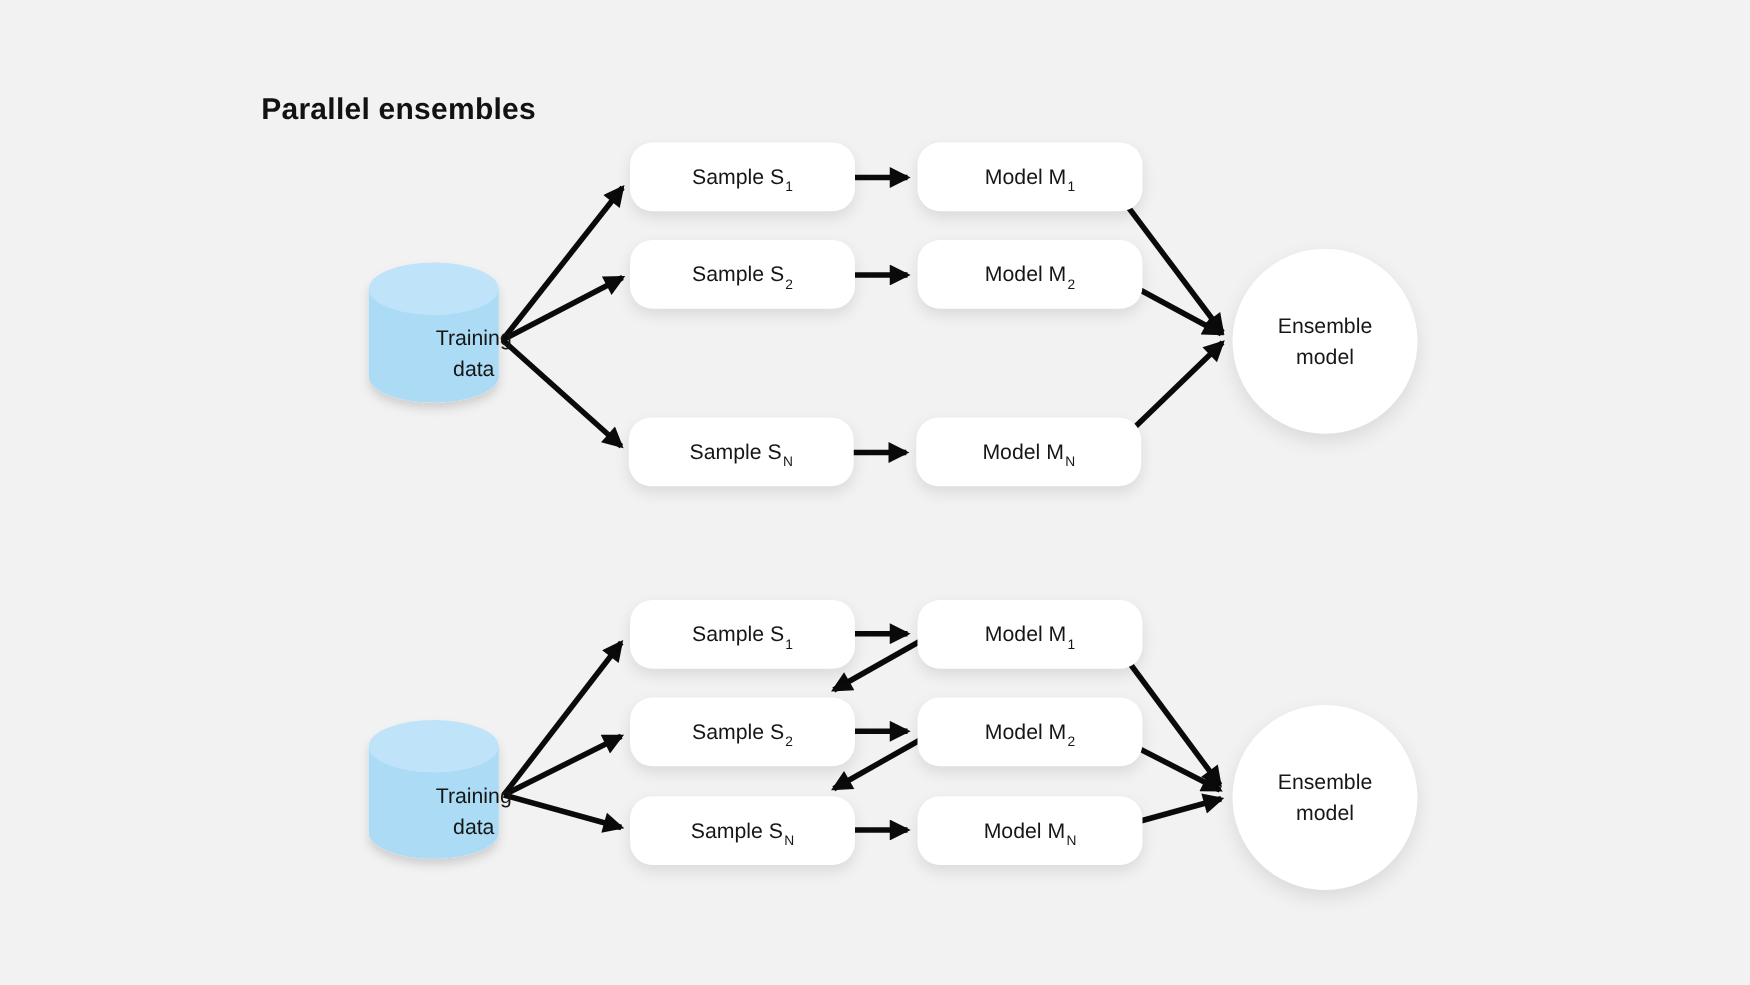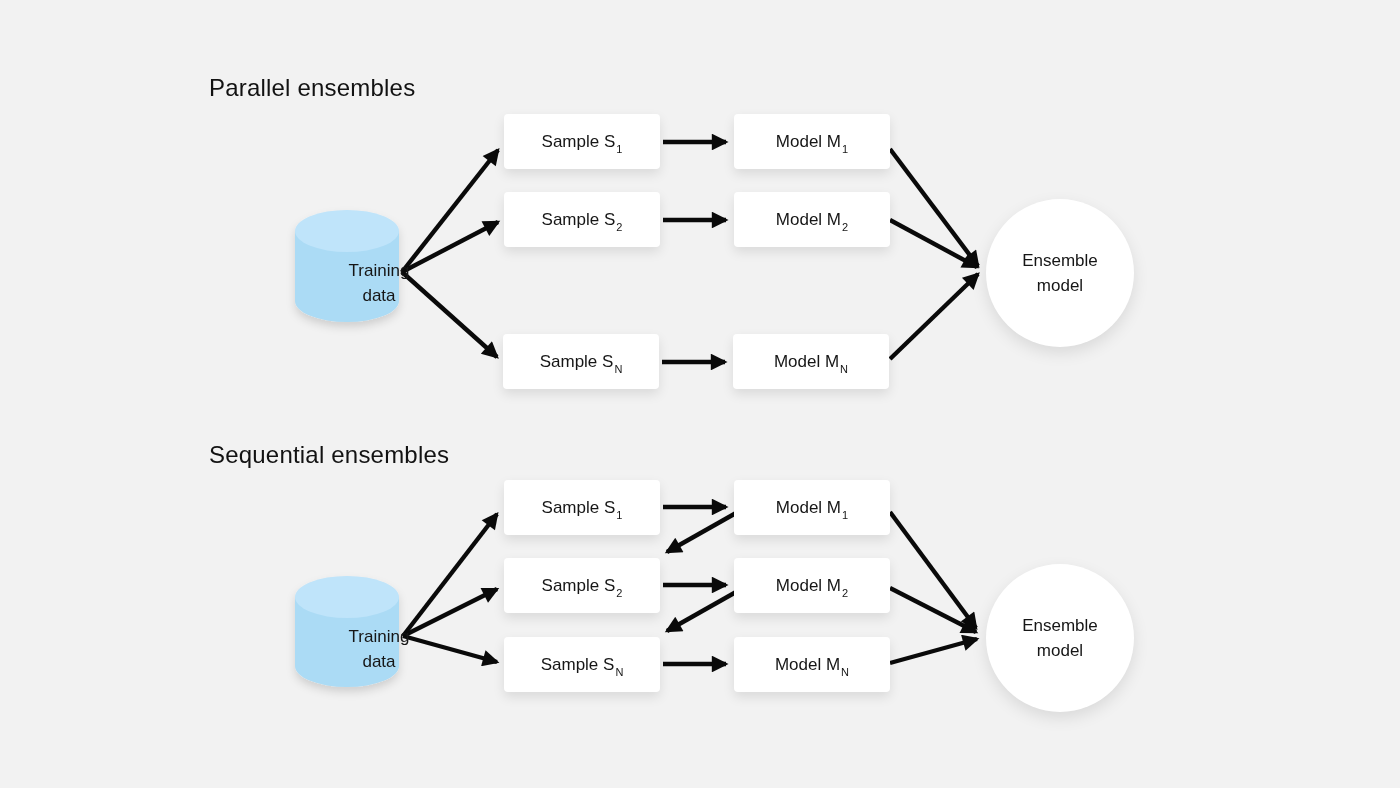--- a/index.html
+++ b/index.html
@@ -17,32 +17,32 @@
   }
   #arrows {
     position: absolute;
     left: 0; top: 0;
     z-index: 1;
   }
   .section-title {
     position: absolute;
     z-index: 3;
     font-size: 24px;
-    font-weight: 400;
+    font-weight: 700;
     color: #121212;
     letter-spacing: 0.2px;
     white-space: nowrap;
   }
   .node-box {
     position: absolute;
     z-index: 2;
-    width: 156px;
+    width: 180px;
     height: 55px;
     background: var(--box, #ffffff);
-    border-radius: 4px;
+    border-radius: 18px;
     box-shadow: 0 5px 12px rgba(0,0,0,0.10);
     text-align: center;
     line-height: 55px;
     font-size: 17px;
     white-space: nowrap;
   }
   .node-box .sub {
     font-size: 11px;
     vertical-align: -6px;
     margin-left: 1px;
@@ -154,21 +154,20 @@
   </div>
   <div class="node-box" style="left:733px; top:334px;">
     <span>Model M</span><span class="sub">N</span>
   </div>
 
   <div class="ensemble-circle" style="left:986px; top:199px;">
     <span>Ensemble</span>
     <span>model</span>
   </div>
 
-  <div class="section-title" style="left:209px; top:441px;">Sequential ensembles</div>
 
   <div class="cyl-label" style="left:295px; top:624px; width:104px;">
     <span>Training</span><br>
     <span>data</span>
   </div>
 
   <div class="node-box" style="left:504px; top:480px;">
     <span>Sample S</span><span class="sub">1</span>
   </div>
   <div class="node-box" style="left:734px; top:480px;">

